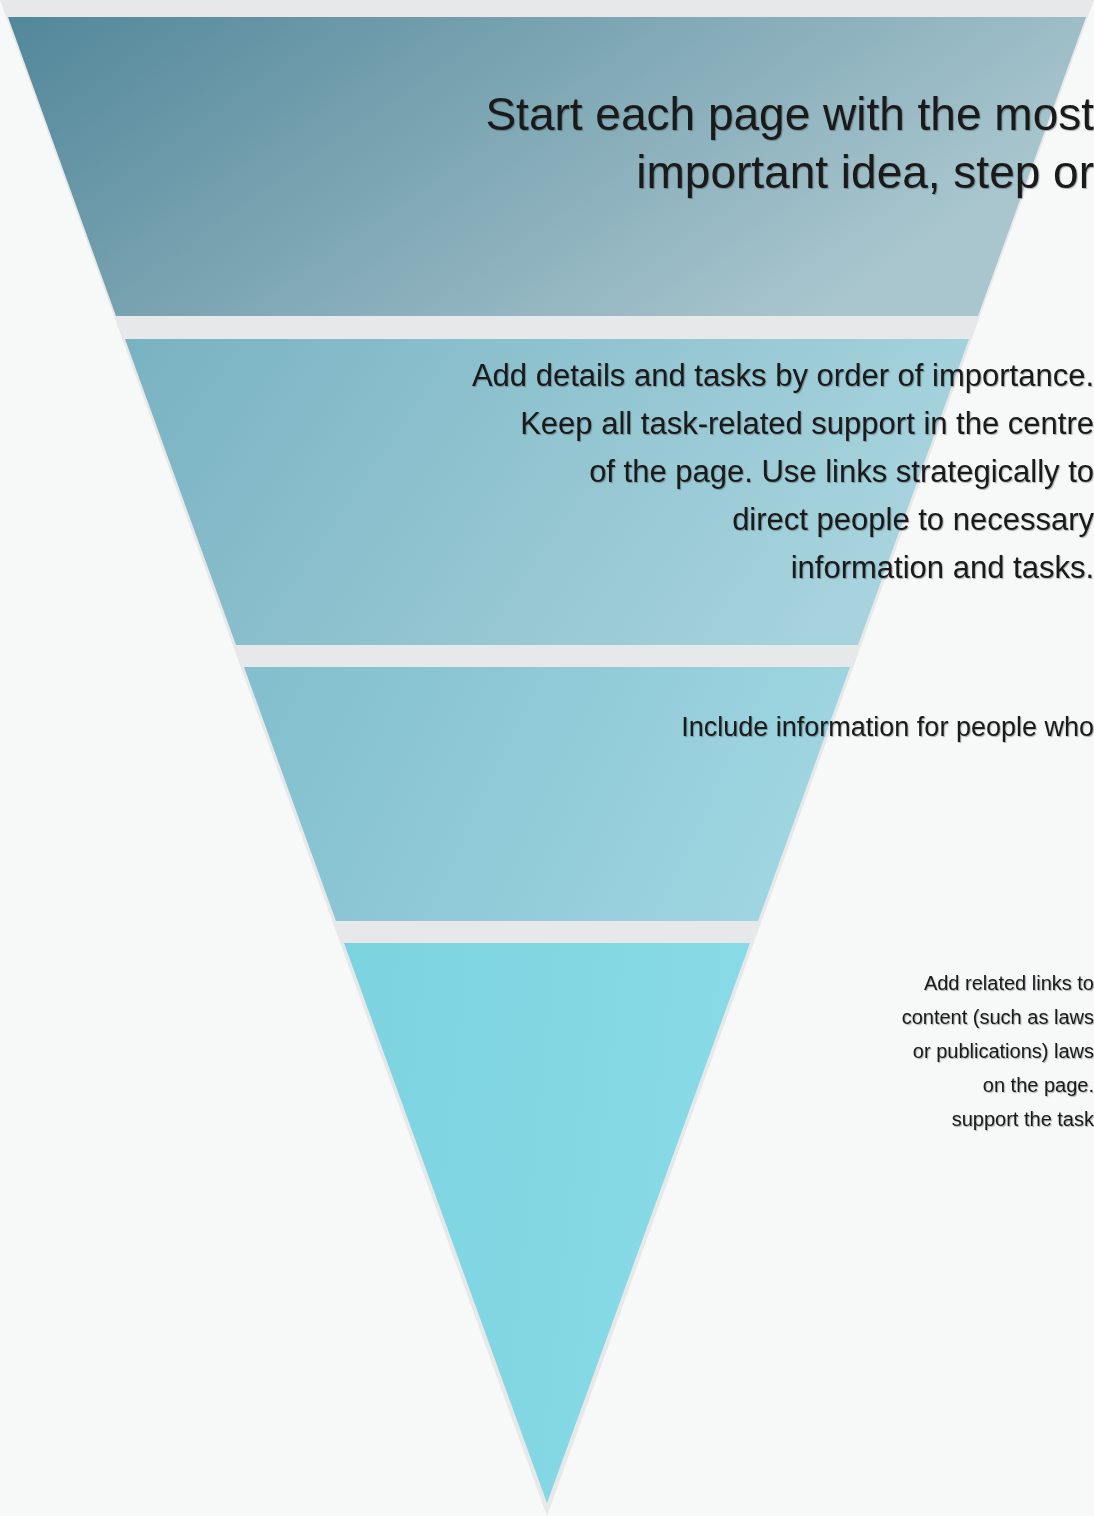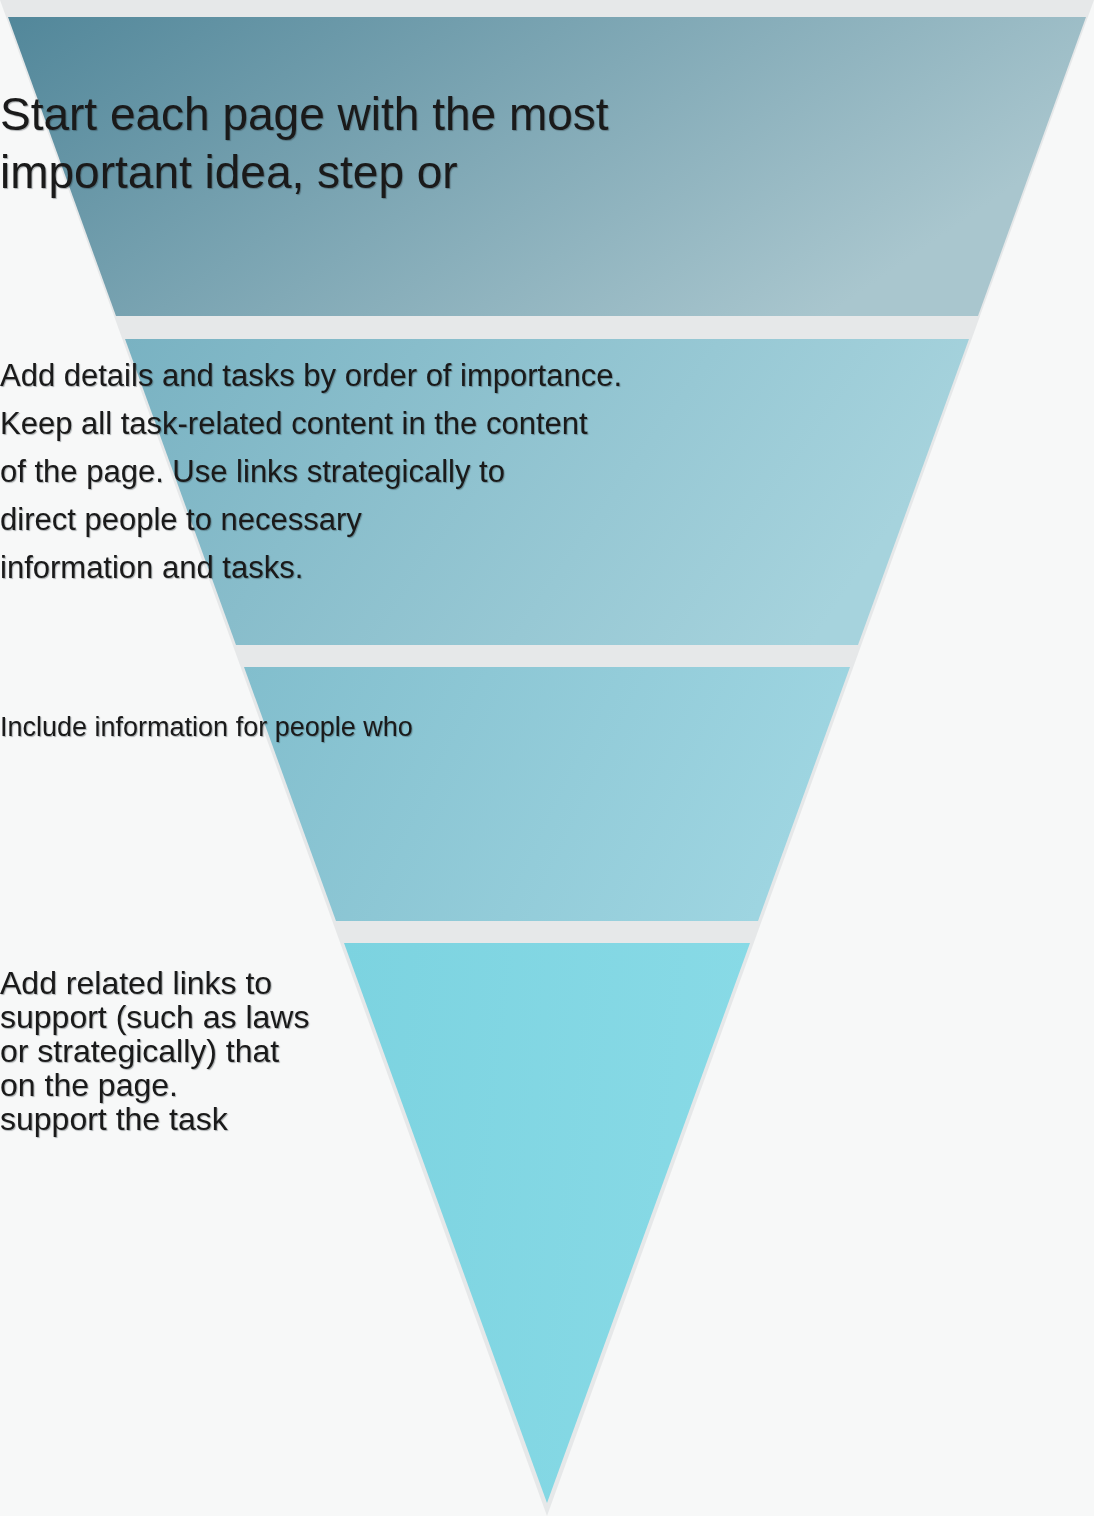--- a/index.html
+++ b/index.html
@@ -18,29 +18,29 @@
     position: absolute;
     left: 0; top: 0;
     width: 1094px;
     height: 1516px;
     display: block;
   }
   .tier-text {
     position: absolute;
     left: 0;
     width: 1094px;
-    text-align: left;
+    text-align: right;
     color: #1a1a1a;
     text-shadow: 1px 1px 1px rgba(25, 35, 40, 0.35);
   }
   .tier-text .line { white-space: nowrap; }
   .tier-1-text { top: 85px;  font-size: 46px; line-height: 58px; }
   .tier-2-text { top: 352px; font-size: 31px; line-height: 48px; }
   .tier-3-text { top: 705px; font-size: 27px; line-height: 45px; }
-  .tier-4-text { top: 966px; font-size: 32px; line-height: 34px; }
+  .tier-4-text { top: 966px; font-size: 20px; line-height: 34px; }
 </style>
 </head>
 <body>
 
 <div class="stage">
 
   <svg class="funnel-svg" viewBox="0 0 1094 1516" xmlns="http://www.w3.org/2000/svg">
     <defs>
       <linearGradient id="grad-tier1" x1="0" y1="0" x2="1" y2="0.4">
         <stop offset="0" stop-color="#52879a"></stop>
@@ -73,31 +73,31 @@
     <polygon points="344,943 750,943 547,1503" fill="url(#grad-tier4)"></polygon>
   </svg>
 
   <div class="tier-text tier-1-text">
     <div class="line">Start each page with the most</div>
     <div class="line">important idea, step or</div>
   </div>
 
   <div class="tier-text tier-2-text">
     <div class="line">Add details and tasks by order of importance.</div>
-    <div class="line">Keep all task-related content in the content</div>
+    <div class="line">Keep all task-related support in the centre</div>
     <div class="line">of the page. Use links strategically to</div>
     <div class="line">direct people to necessary</div>
     <div class="line">information and tasks.</div>
   </div>
 
   <div class="tier-text tier-3-text">
     <div class="line">Include information for people who</div>
   </div>
 
   <div class="tier-text tier-4-text">
     <div class="line">Add related links to</div>
-    <div class="line">support (such as laws</div>
-    <div class="line">or strategically) that</div>
+    <div class="line">content (such as laws</div>
+    <div class="line">or publications) laws</div>
     <div class="line">on the page.</div>
     <div class="line">support the task</div>
   </div>
 
 </div>
 
 </body></html>

